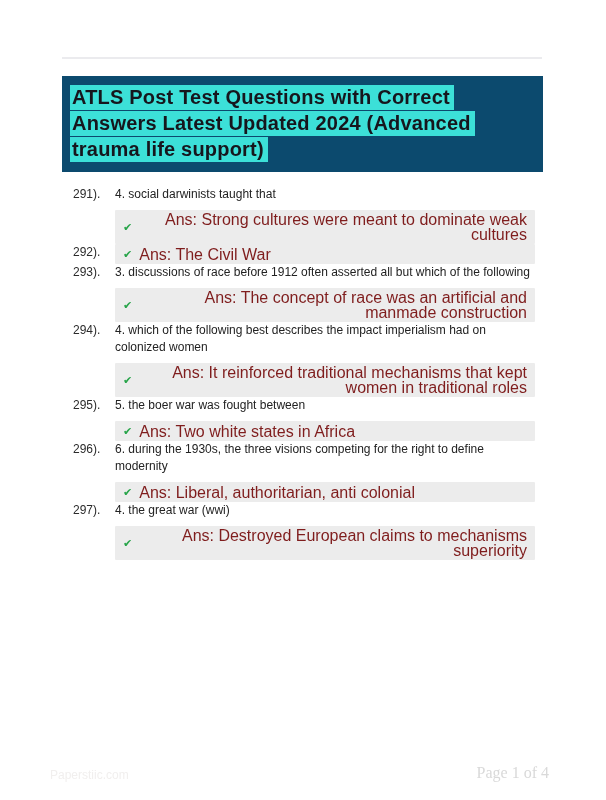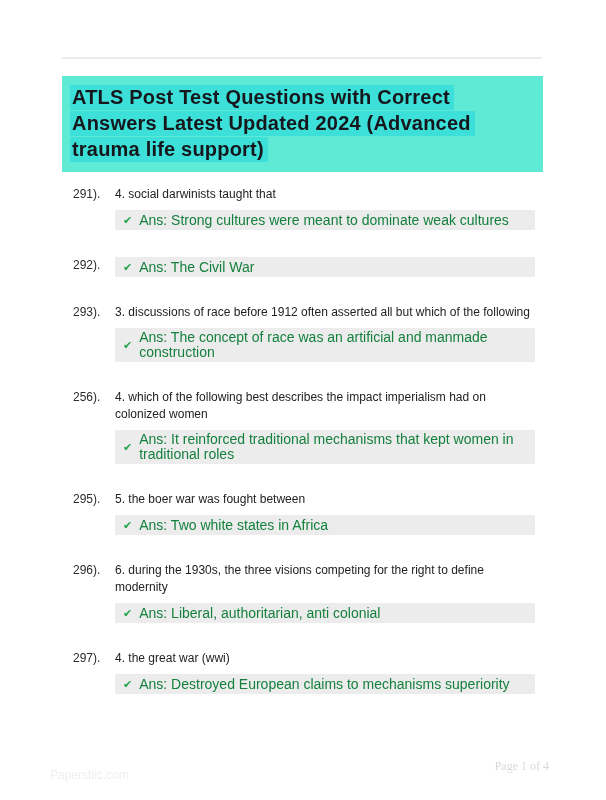--- a/index.html
+++ b/index.html
@@ -17,21 +17,21 @@
     position: absolute;
     left: 62px; top: 57px;
     width: 480px; height: 2px;
     background: #ebebee;
   }
 
   .title-band {
     position: absolute;
     left: 62px; top: 76px;
     width: 481px;
-    background: #5eead4;
+    background: #0c4a6e;
     padding: 8px 8px 10px 8px;
   }
   .title-band h1 {
     font-size: 20px;
     line-height: 26px;
     font-weight: bold;
     color: #16161d;
     letter-spacing: 0.2px;
   }
   .title-band h1 .hl {
@@ -43,21 +43,20 @@
 
   .questions {
     position: absolute;
     left: 62px; top: 186px;
     width: 481px;
   }
   .item {
     display: flex;
     align-items: flex-start;
     padding-left: 11px;
-    margin-bottom: 27px;
   }
   .num {
     width: 42px;
     flex: 0 0 42px;
     font-size: 12px;
     line-height: 16px;
     color: #2b2b2b;
   }
   .content { width: 420px; flex: 0 0 420px; }
   .question {
@@ -75,41 +74,42 @@
     border-radius: 1px;
   }
   .check {
     color: #27a449;
     font-size: 11px;
     line-height: 11px;
     margin-right: 7px;
     flex: 0 0 auto;
   }
   .ans-text {
-    font-size: 14px;
+    font-size: 16px;
     line-height: 15px;
-    color: #15803d;
+    color: #7f1d1d;
+    text-align: right;
   }
 
   .footer {
     position: absolute;
     left: 0; bottom: 18px;
     width: 100%;
   }
   .watermark {
     position: absolute;
     left: 50px; bottom: 0;
     font-size: 12px;
     color: #f1efee;
   }
   .page-indicator {
     position: absolute;
-    right: 57px; bottom: 8px;
+    right: 57px; bottom: 0;
     font-family: "Liberation Serif", serif;
-    font-size: 12px;
+    font-size: 16px;
     color: #d9d9d9;
     text-align: center;
   }
 </style>
 </head>
 <body>
 
 <div class="page">
 
   <div class="top-rule"></div>
@@ -145,21 +145,21 @@
       <div class="content">
         <p class="question">3. discussions of race before 1912 often asserted all but which of the following</p>
         <div class="answer">
           <span class="check">✔</span>
           <span class="ans-text">Ans: The concept of race was an artificial and manmade construction</span>
         </div>
       </div>
     </div>
 
     <div class="item">
-      <div class="num">256).</div>
+      <div class="num">294).</div>
       <div class="content">
         <p class="question">4. which of the following best describes the impact imperialism had on colonized women</p>
         <div class="answer">
           <span class="check">✔</span>
           <span class="ans-text">Ans: It reinforced traditional mechanisms that kept women in traditional roles</span>
         </div>
       </div>
     </div>
 
     <div class="item">

